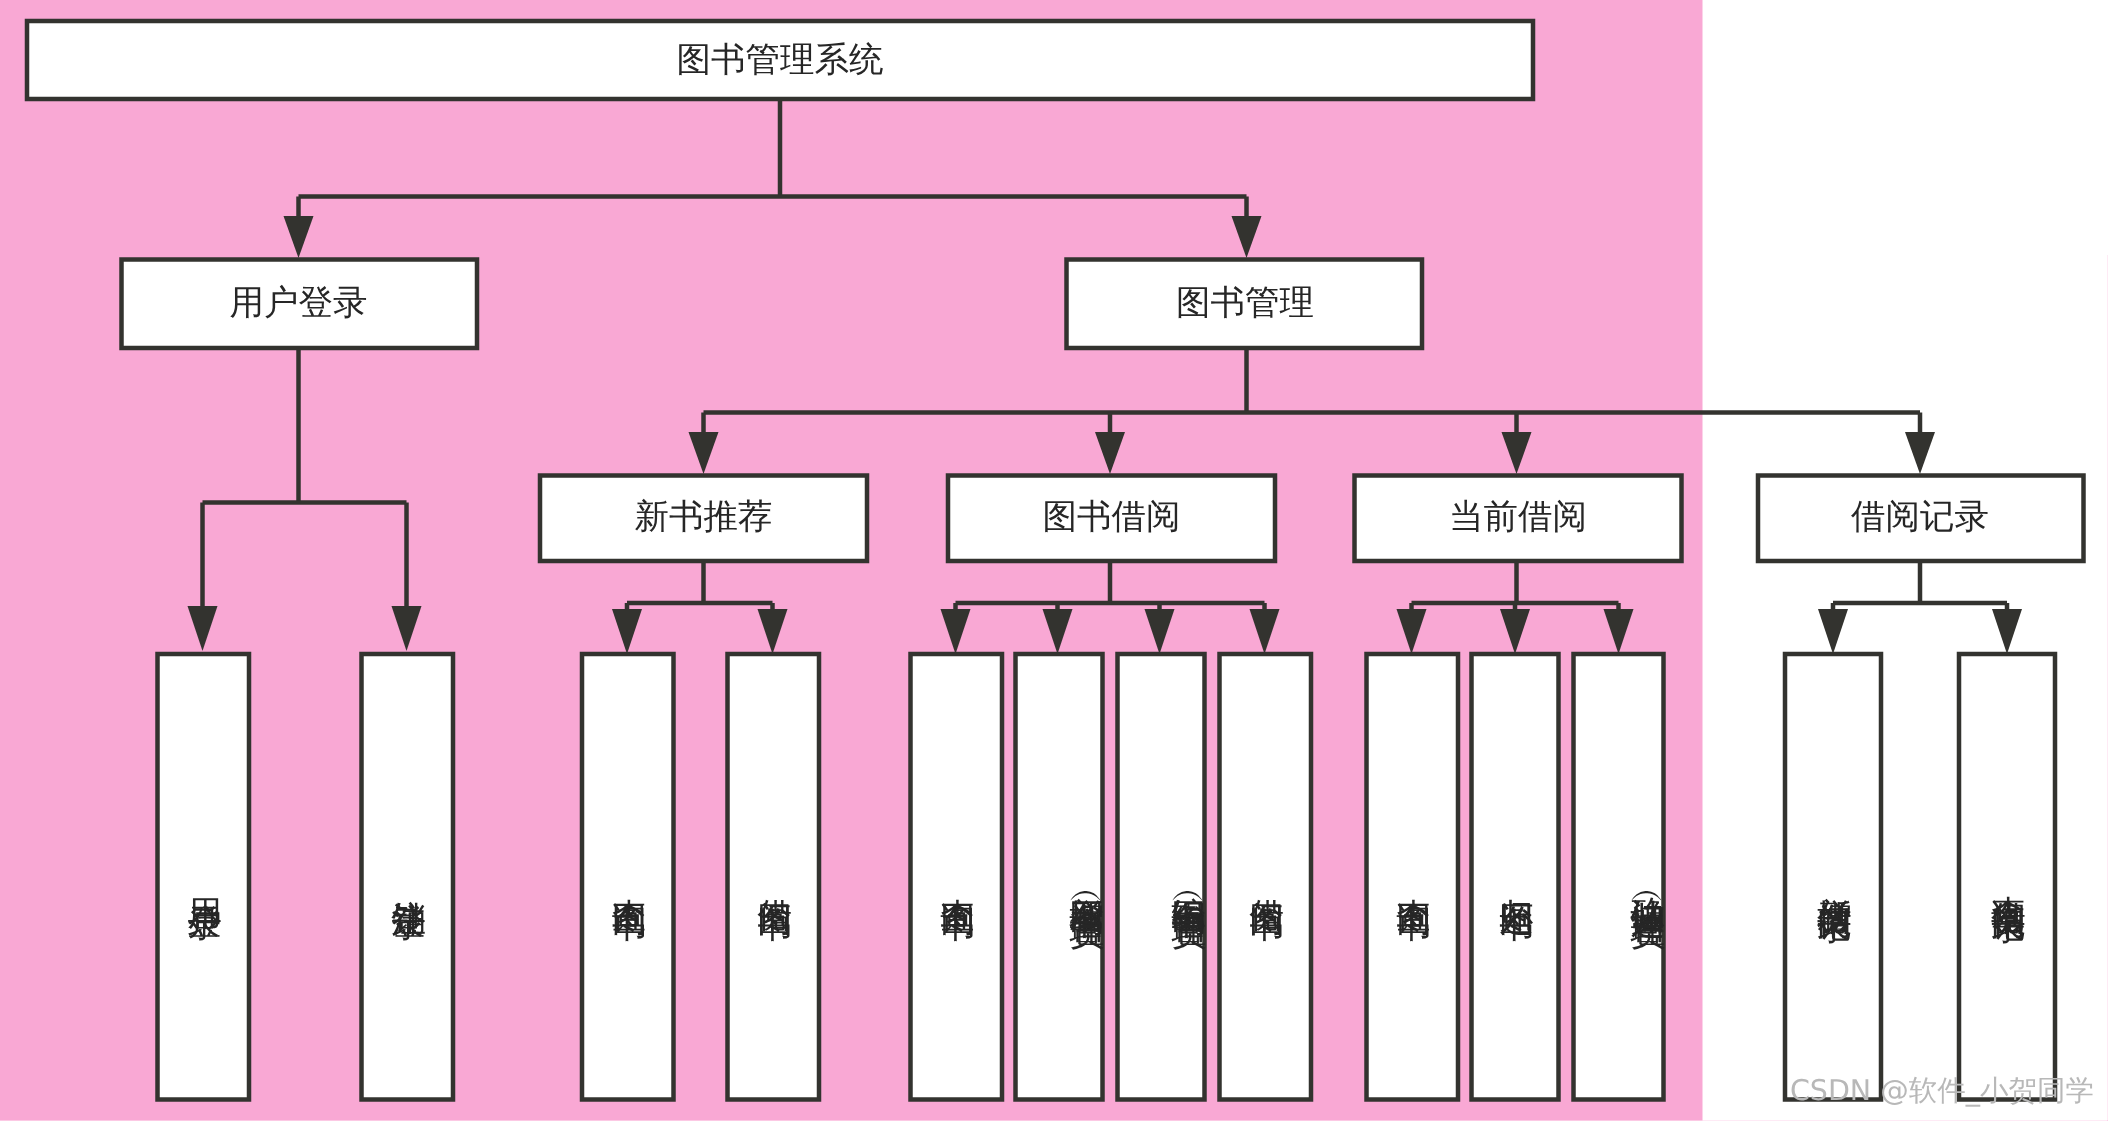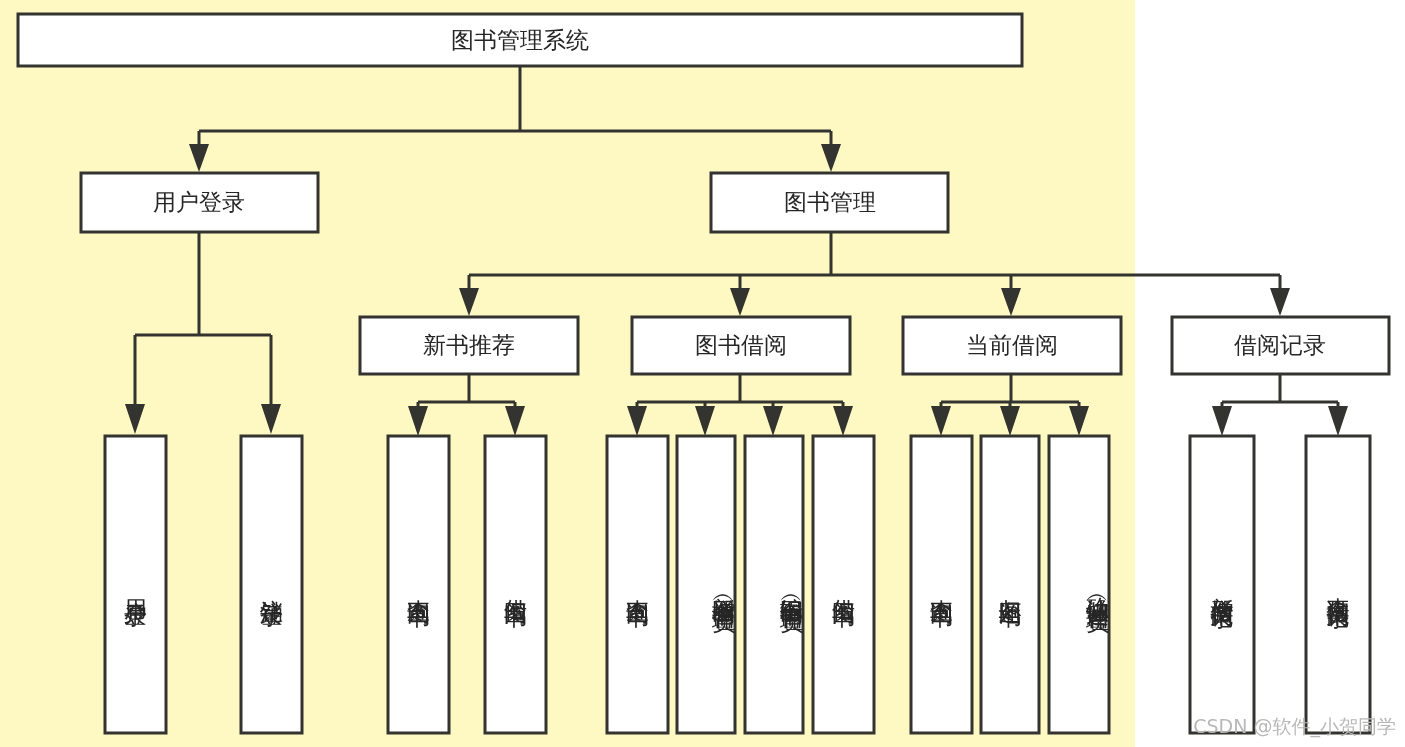--- a/index.html
+++ b/index.html
@@ -11,21 +11,21 @@
   body {
     width: 1405px;
     height: 747px;
     overflow: hidden;
     font-family: "DejaVu Sans", "Liberation Sans", sans-serif;
   }
   #diagram-root {
     position: relative;
     width: 1135px;
     height: 747px;
-    background: #fef9c3;
+    background: #f9a8d4;
   }
   svg#flow-svg {
     position: absolute;
     top: 0;
     left: 0;
     width: 1405px;
     height: 747px;
     display: block;
   }
   .node-box {

